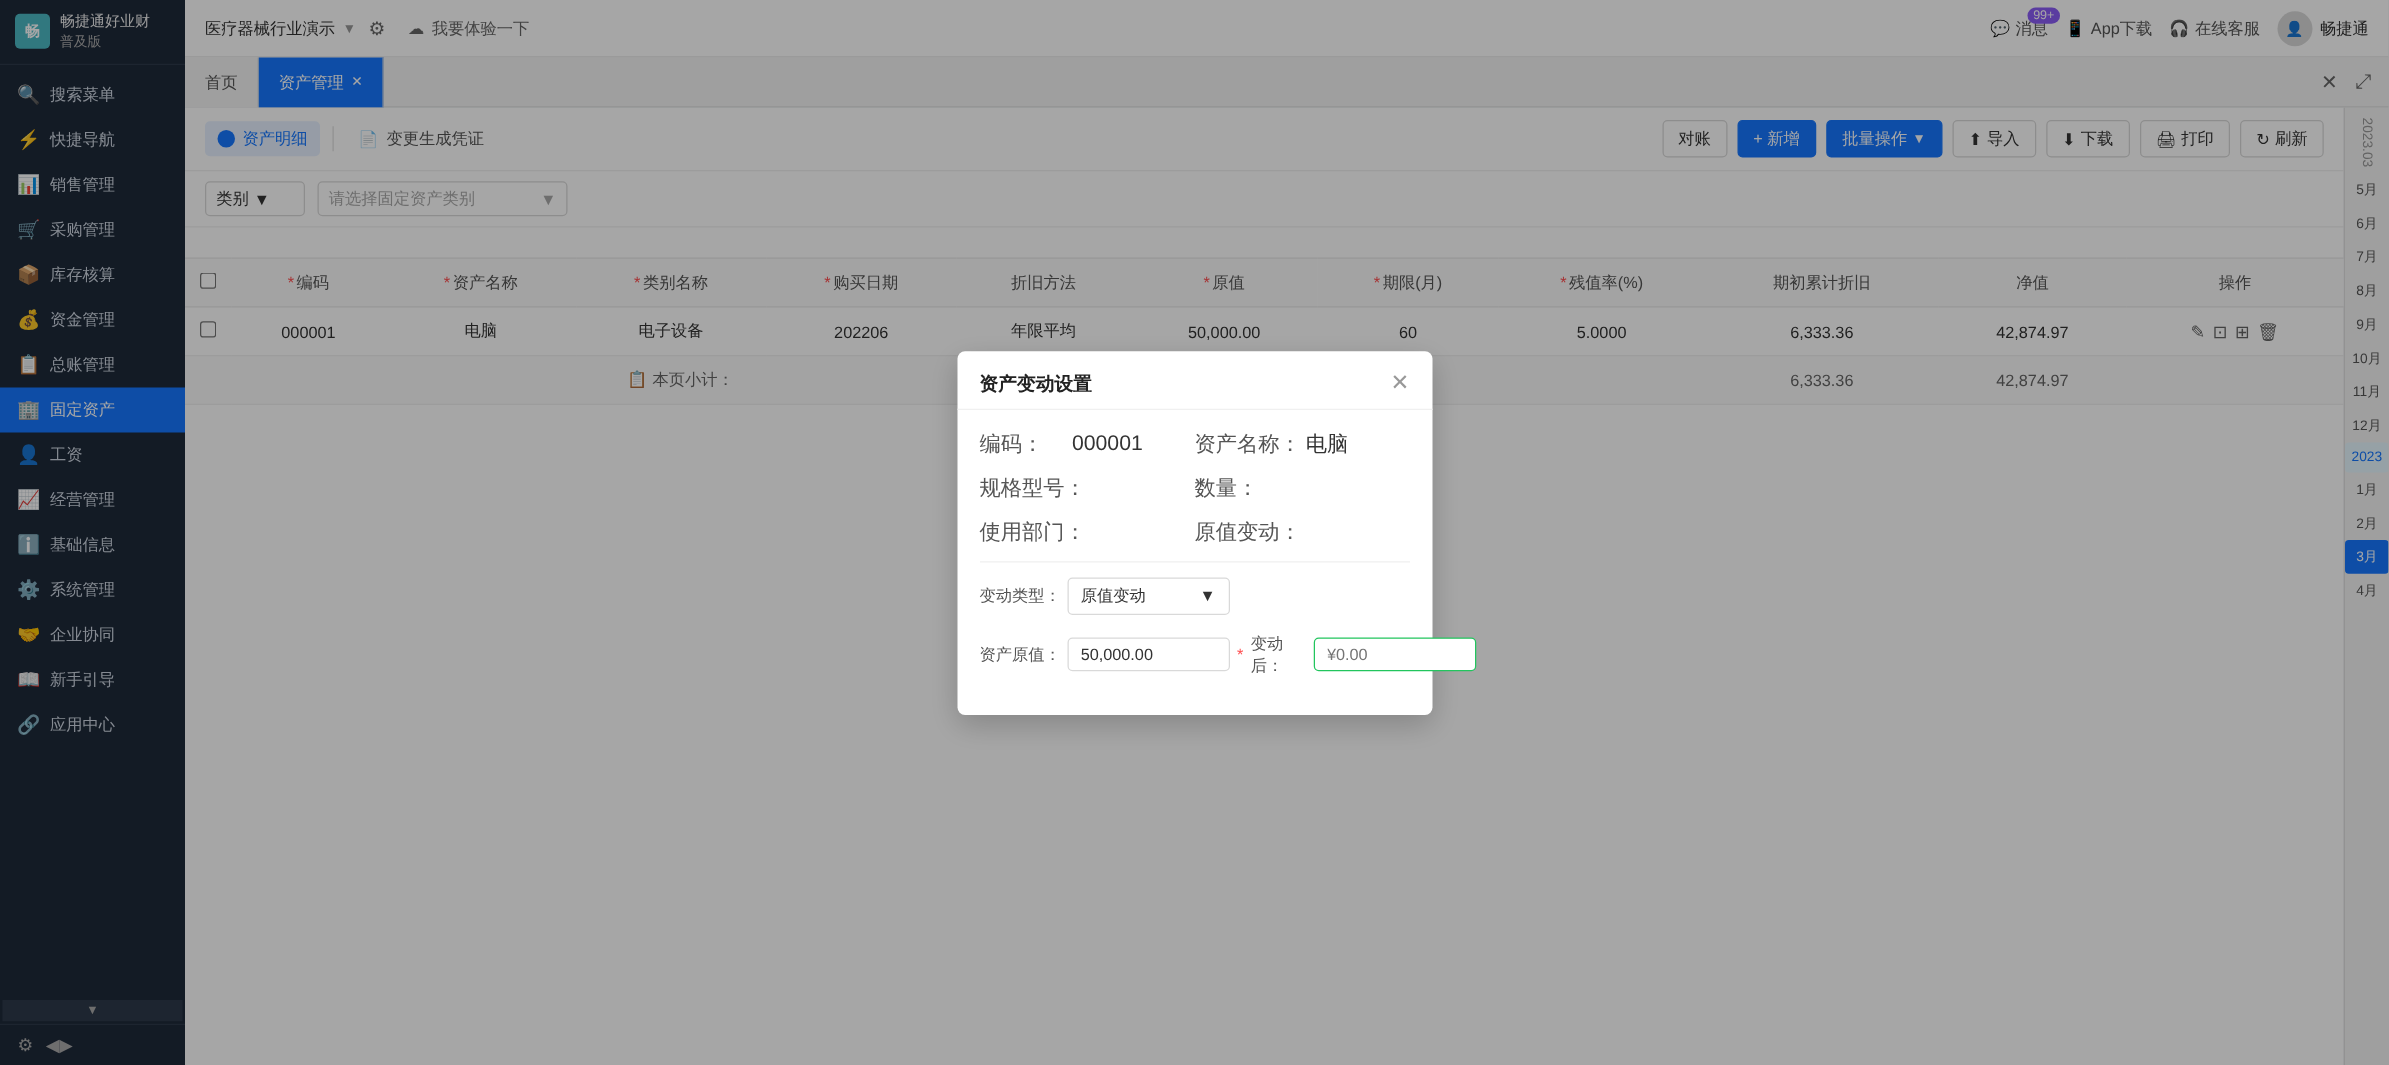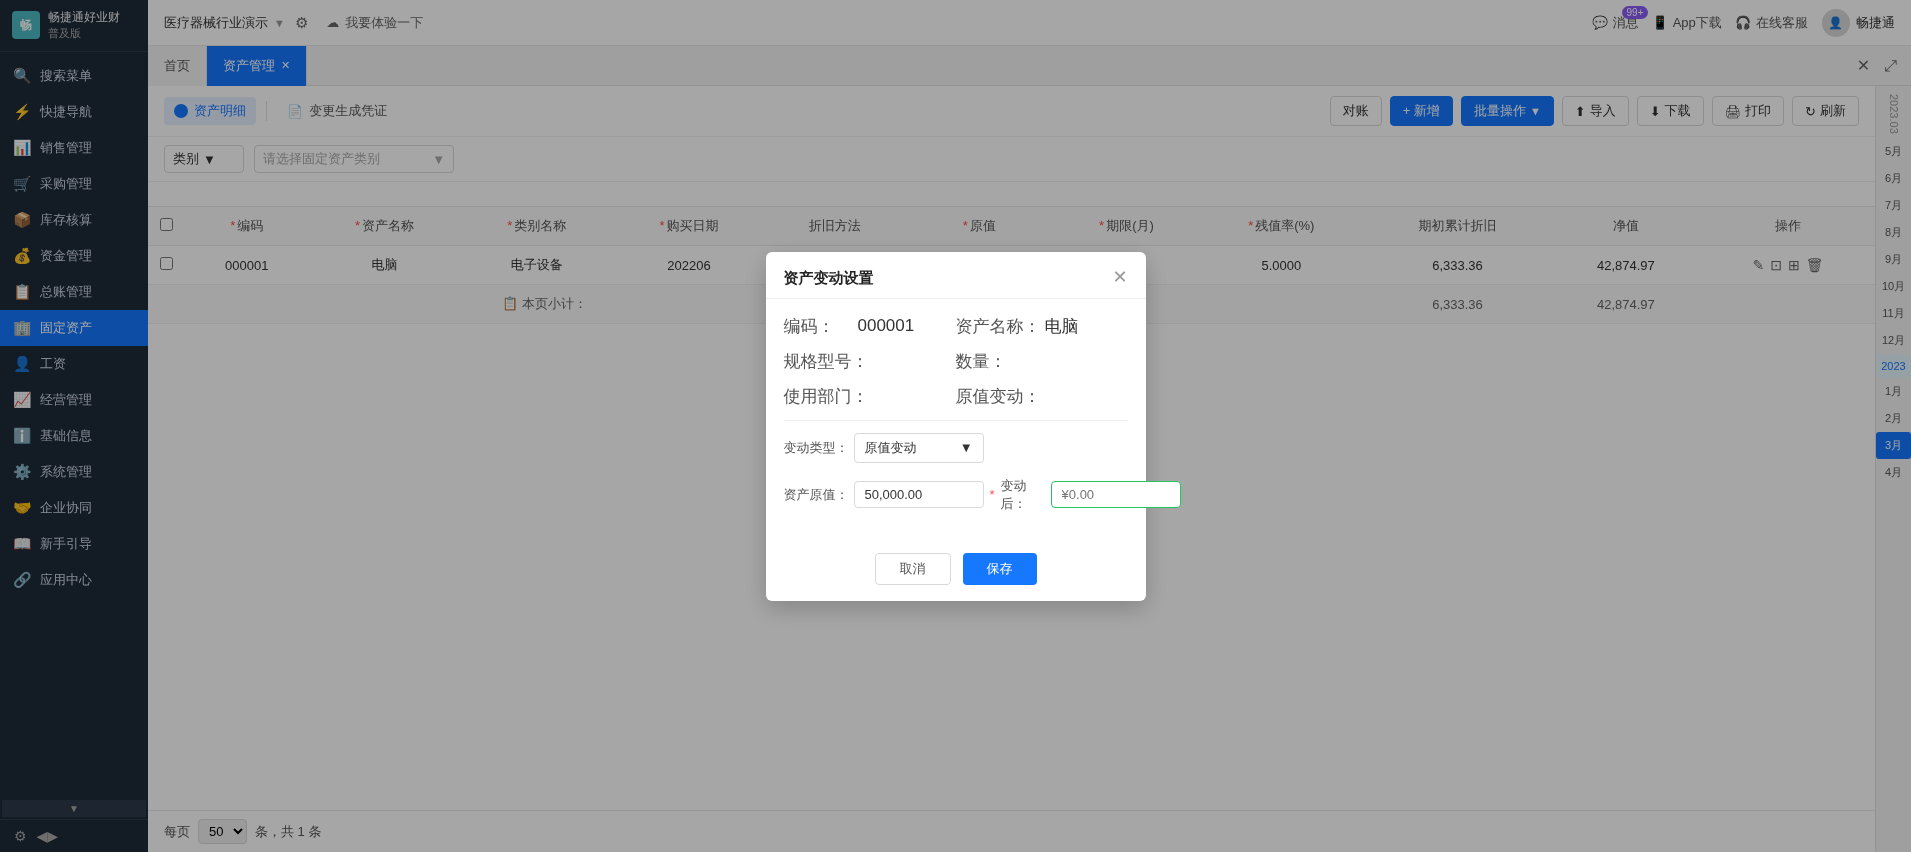--- a/index.html
+++ b/index.html
@@ -357,27 +357,20 @@
                   <td></td>
                   <td></td>
                   <td>6,333.36</td>
                   <td>42,874.97</td>
                   <td></td>
                 </tr>
               </tbody>
             </table>
           </div>
 
-          <div class="bottom-bar">
-            <span>每页</span>
-            <select class="per-page-select">
-              <option>50</option>
-            </select>
-            <span>条，共 1 条</span>
-          </div>
         </div>
       </div>
 
       <div class="calendar-panel">
         <div class="cal-header">2023.03</div>
         <div class="cal-month">
             <span>5月</span>
           </div>
         <div class="cal-month">
             <span>6月</span>
@@ -466,18 +459,14 @@
         </div>
       </div>
       <div class="modal-field-row">
         <span class="modal-field-label">资产原值：</span>
         <input class="modal-input" type="text" value="50,000.00" style="">
         <span style="color:#ff4d4f; margin: 0 6px;">*</span>
         <span class="modal-field-label" style="min-width:50px;">变动后：</span>
         <input class="modal-input-required" type="text" placeholder="¥0.00" style="">
       </div>
     </div>
-    <div class="modal-footer">
-      <button class="btn-cancel">取消</button>
-      <button class="btn-save">保存</button>
-    </div>
   </div>
 </div>
 
 </body></html>

